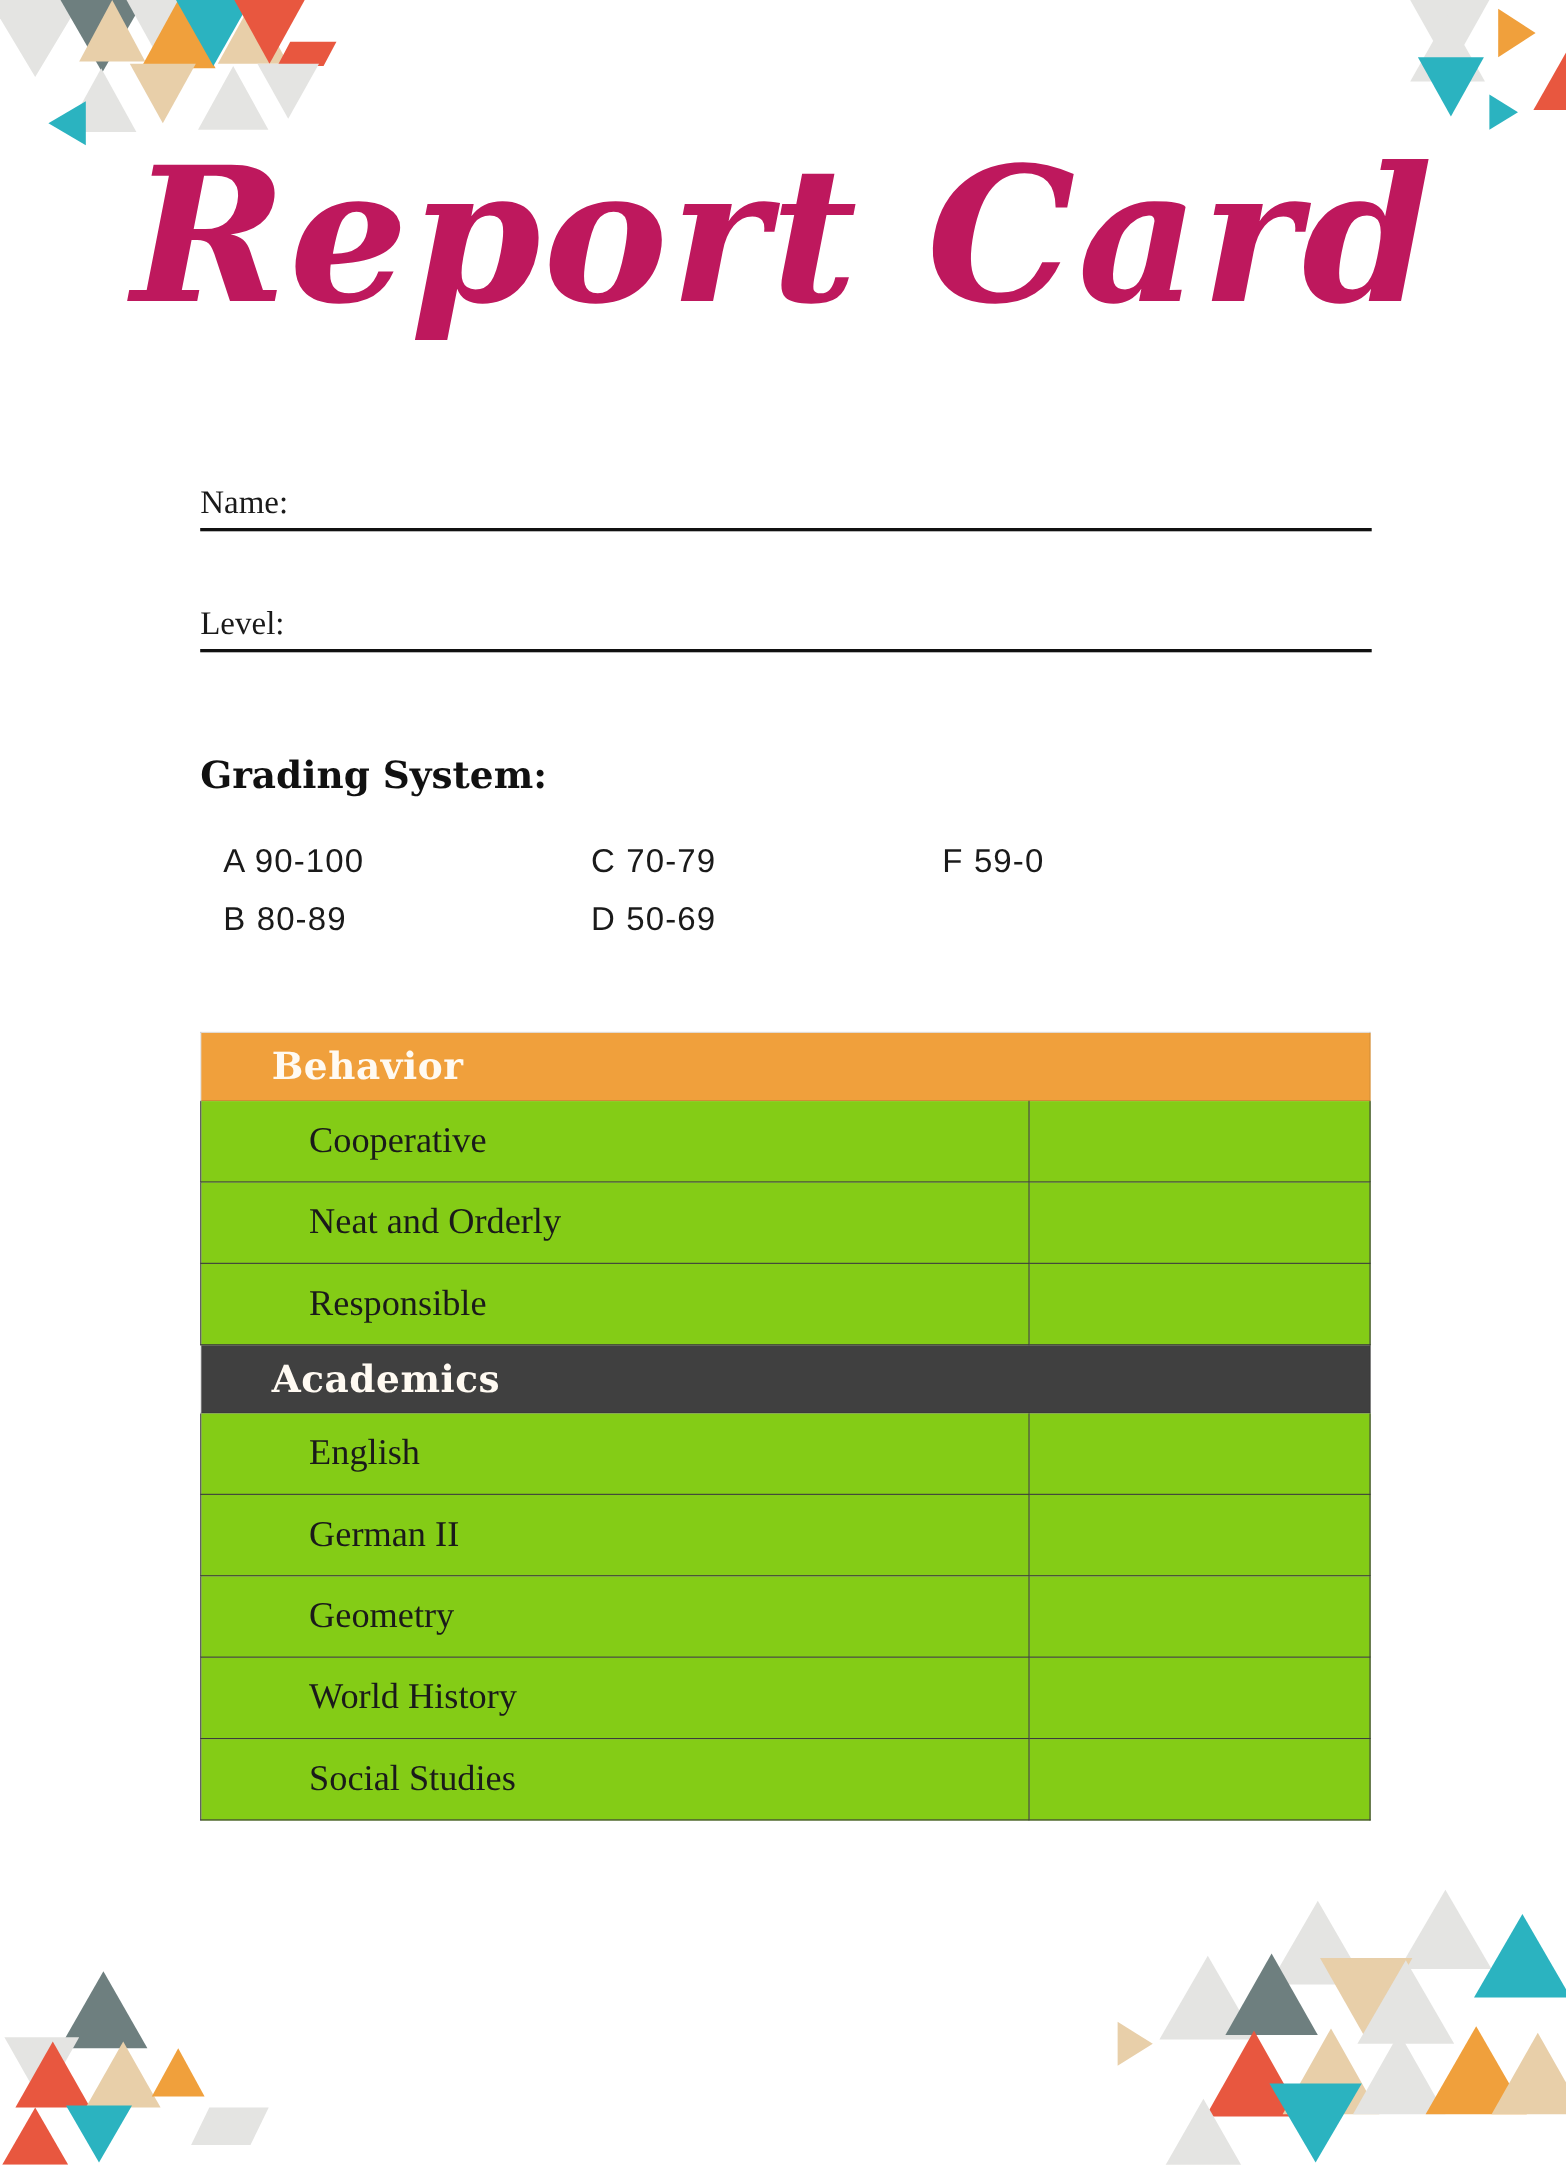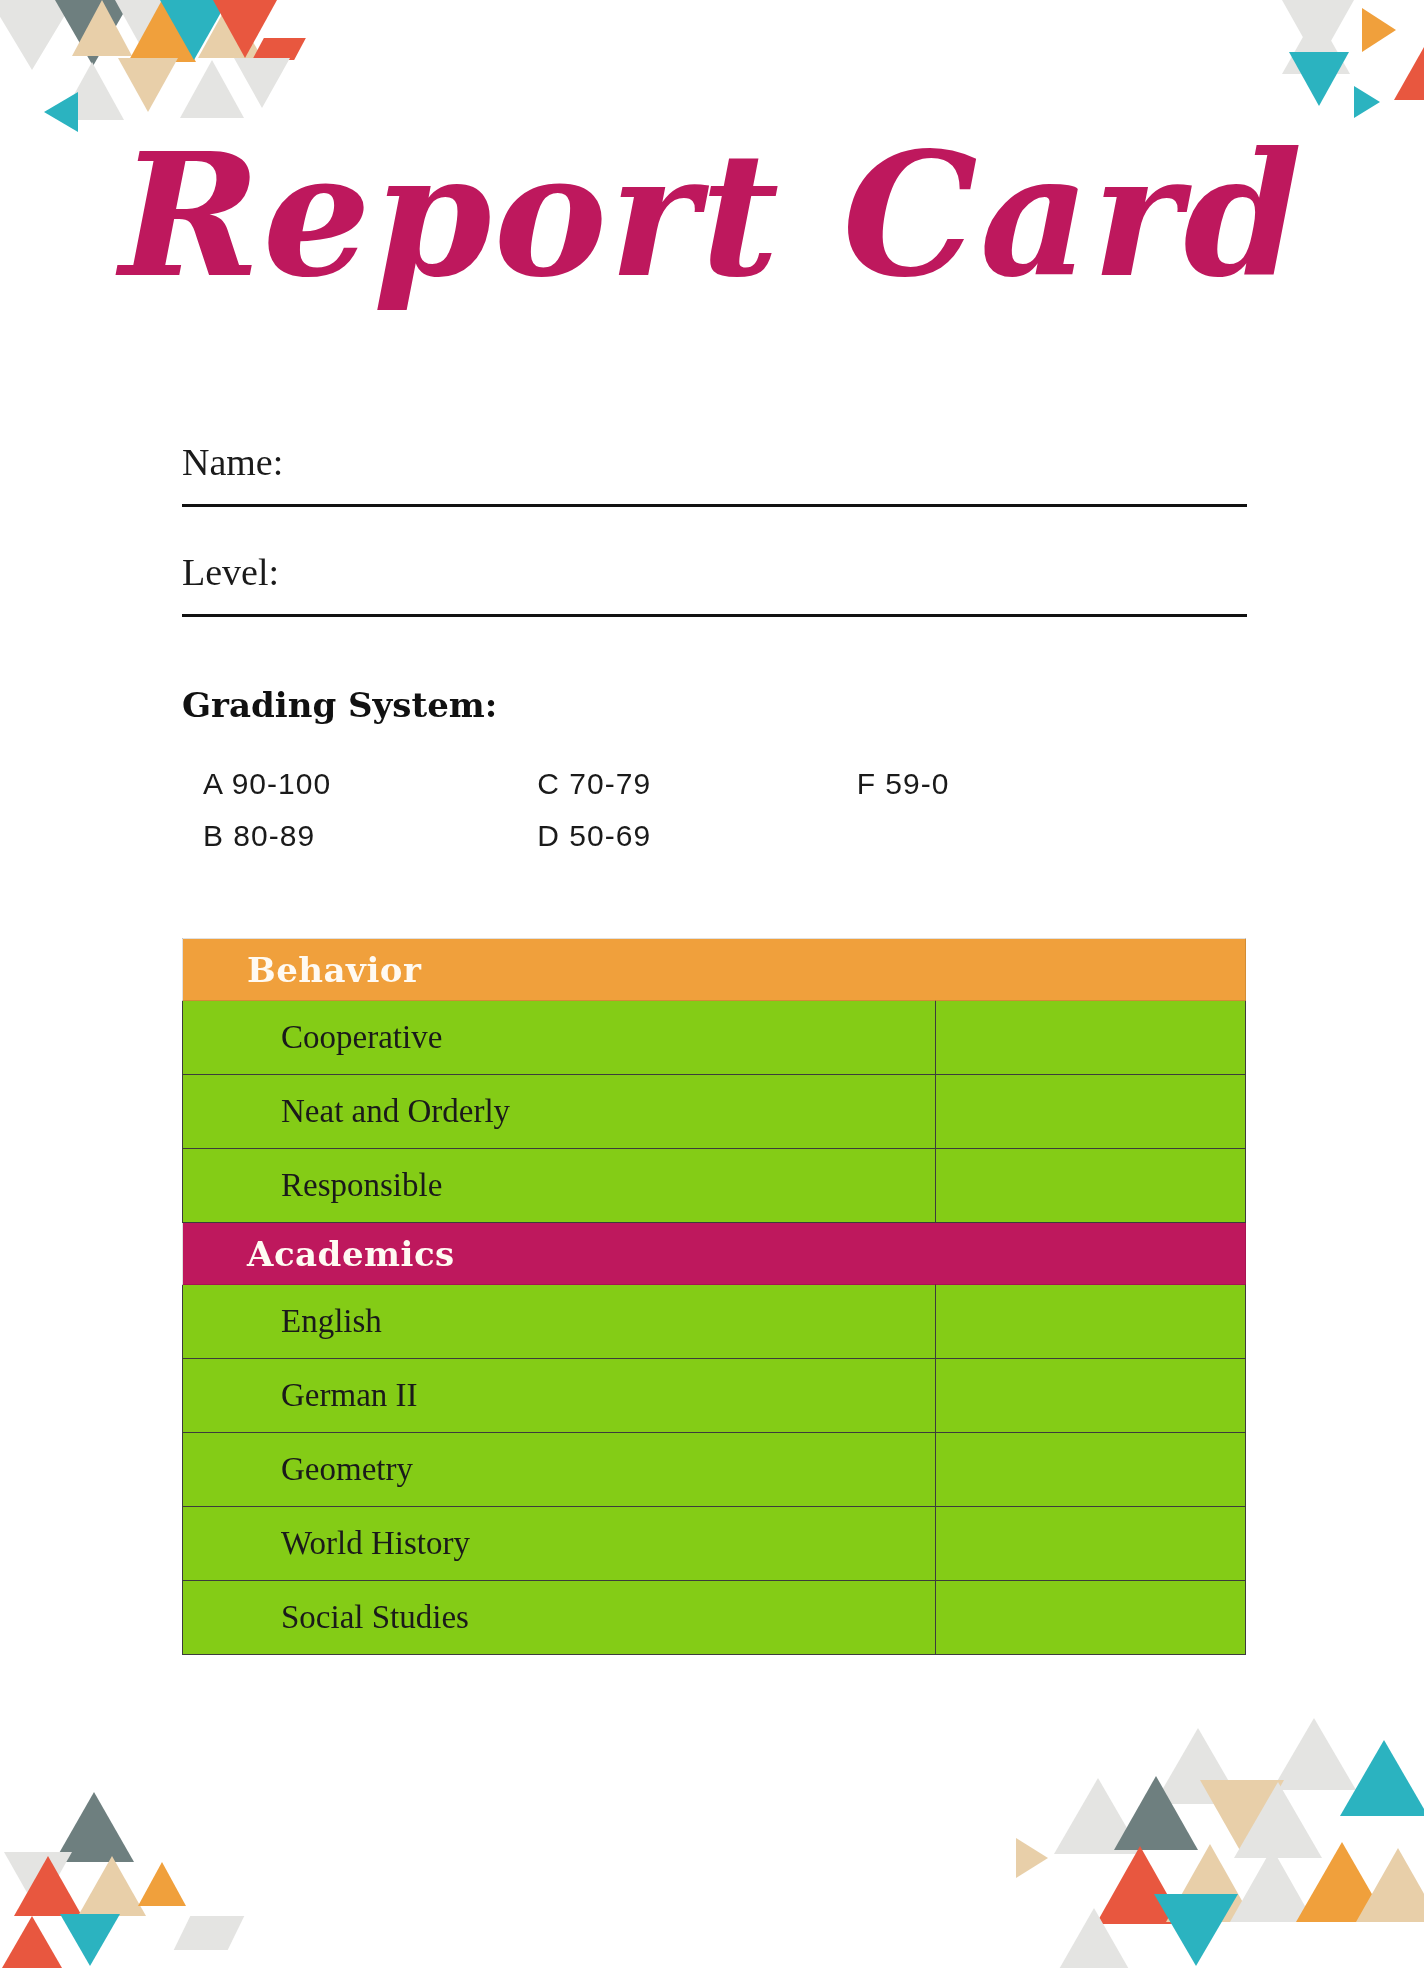--- a/index.html
+++ b/index.html
@@ -67,23 +67,23 @@
     letter-spacing: 2px;
   }
 
   .field {
     position: absolute;
     left: 182px;
     width: 1065px;
   }
   .field .label {
     font-family: "Liberation Serif", serif;
-    font-size: 38px;
+    font-size: 30px;
     color: #1a1a1a;
-    padding-bottom: 20px;
+    padding-bottom: 6px;
   }
   .field .rule {
     border-bottom: 3px solid #111;
     height: 0;
   }
 
   #field-name { top: 440px; }
   #field-level { top: 550px; }
 
   .grading-heading {
@@ -131,21 +131,21 @@
     height: 62px;
     color: #fffaf2;
     font-family: "DejaVu Serif", serif;
     font-weight: bold;
     font-size: 34px;
     padding-left: 64px;
     letter-spacing: 0.5px;
     border: 1px solid rgba(0,0,0,0.12);
   }
   .section-behavior td { background: #F0A03C; }
-  .section-academics td { background: #be185d; }
+  .section-academics td { background: #404040; }
 
   .item-row td {
     height: 74px;
     background: #84cc16;
     border: 1px solid #3c3c3c;
     font-family: "Liberation Serif", serif;
     font-size: 33px;
     color: #1a1a1a;
   }
   .item-row td.item-name {

